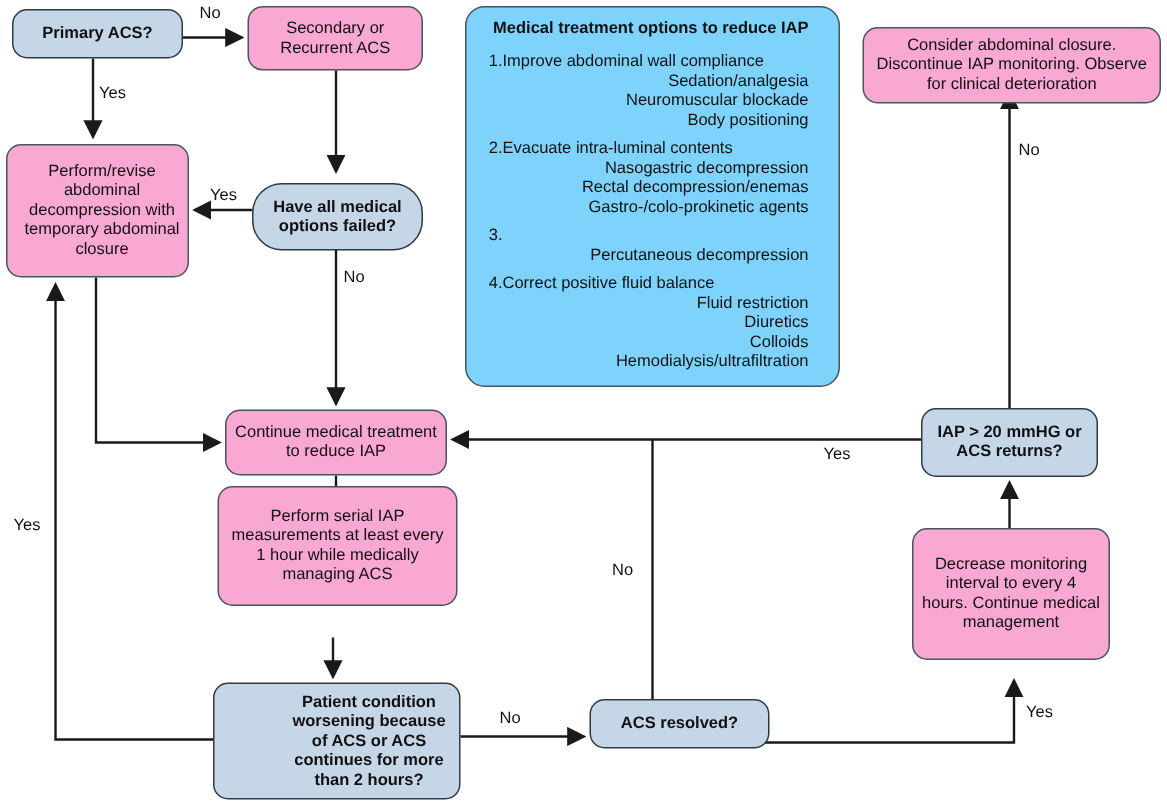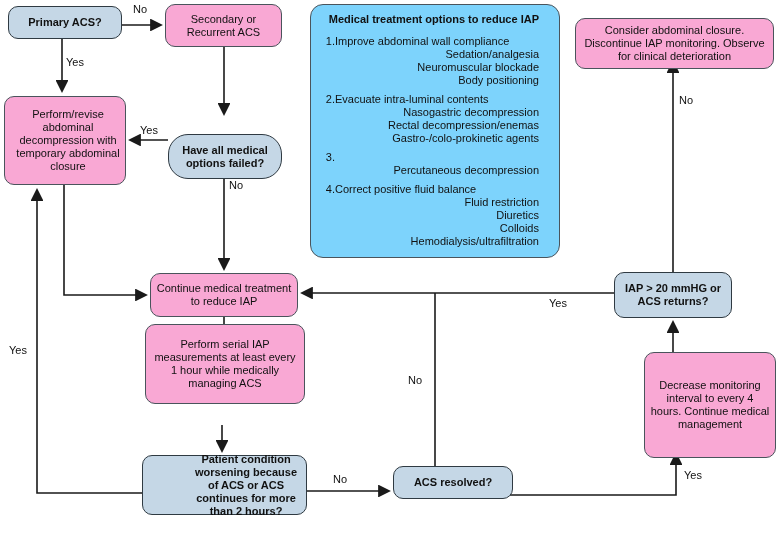--- a/index.html
+++ b/index.html
@@ -86,45 +86,45 @@
   </div>
 
   <div class="node light" style="left:165px;top:4px;width:117px;height:43px;">
     <span>Secondary or Recurrent ACS</span>
   </div>
 
   <div class="node light" style="left:4px;top:96px;width:122px;height:89px;padding-left:11px;">
     <span>Perform/revise abdominal decompression with temporary abdominal closure</span>
   </div>
 
-  <div class="node dark" style="left:168px;top:134px;width:114px;height:45px;border-radius:20px;">
+  <div class="node dark" style="left:168px;top:122px;width:114px;height:45px;border-radius:20px;">
     <span>Have all medical options failed?</span>
   </div>
 
   <div class="node light" style="left:150px;top:273px;width:148px;height:44px;">
     <span>Continue medical treatment to reduce IAP</span>
   </div>
 
   <div class="node light" style="left:145px;top:324px;width:160px;height:80px;">
     <span>Perform serial IAP measurements at least every 1 hour while medically managing ACS</span>
   </div>
 
-  <div class="node dark" style="left:142px;top:455px;width:165px;height:60px;padding-left:48px;">
+  <div class="node dark" style="left:142px;top:455px;width:165px;height:78px;padding-left:48px;">
     <span>Patient condition worsening because of ACS or ACS continues for more than 2 hours?</span>
   </div>
 
   <div class="node dark" style="left:393px;top:466px;width:120px;height:33px;justify-content:center;">
     <span>ACS resolved?</span>
   </div>
 
   <div class="node dark" style="left:614px;top:272px;width:118px;height:46px;">
     <span>IAP &gt; 20 mmHG or ACS returns?</span>
   </div>
 
-  <div class="node light" style="left:608px;top:352px;width:132px;height:106px;margin-left:36px;">
+  <div class="node light" style="left:608px;top:352px;width:132px;height:88px;">
     <span>Decrease monitoring interval to every 4 hours. Continue medical management</span>
   </div>
 
   <div class="node light" style="left:575px;top:18px;width:199px;height:51px;">
     <span>Consider abdominal closure. Discontinue IAP monitoring. Observe for clinical deterioration</span>
   </div>
 
   <div id="medical-options">
     <div class="mo-title">Medical treatment options to reduce IAP</div>
 

